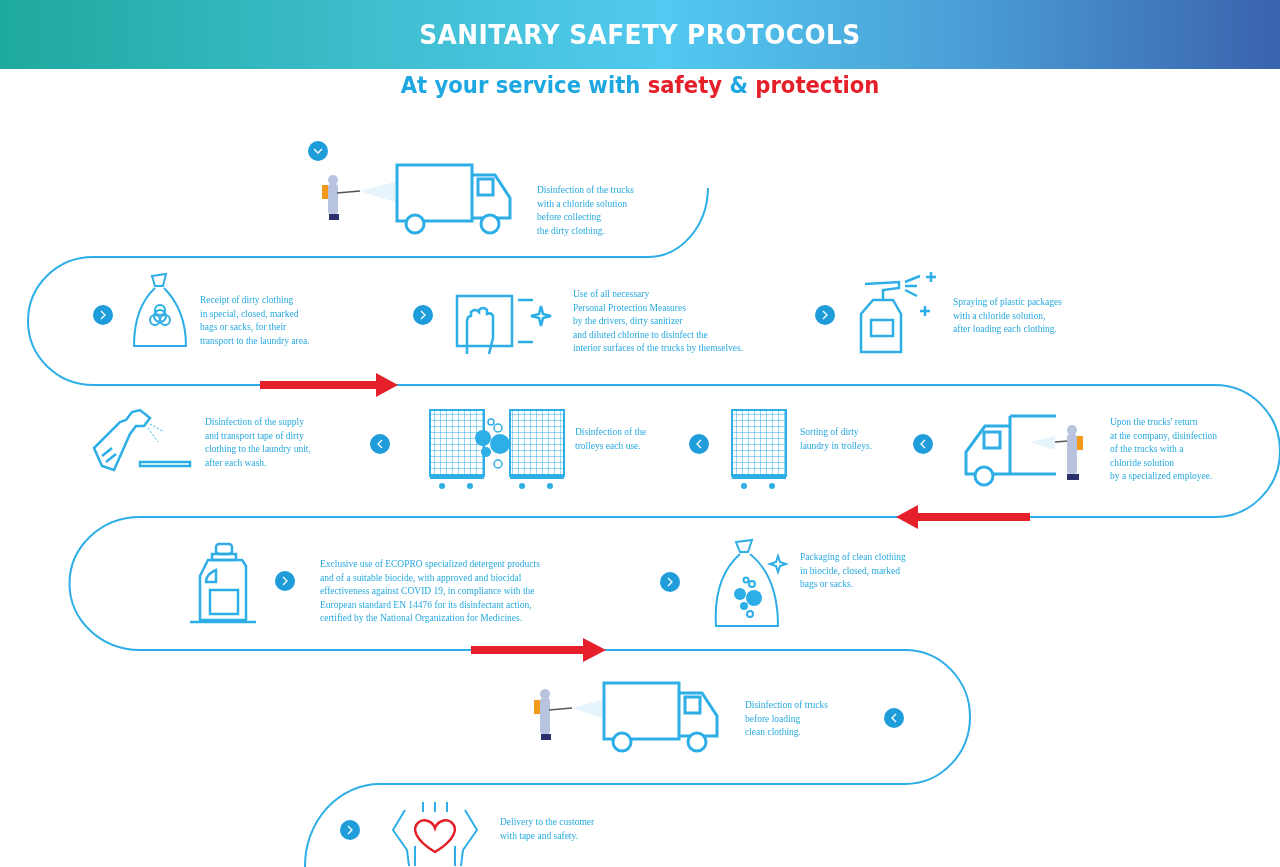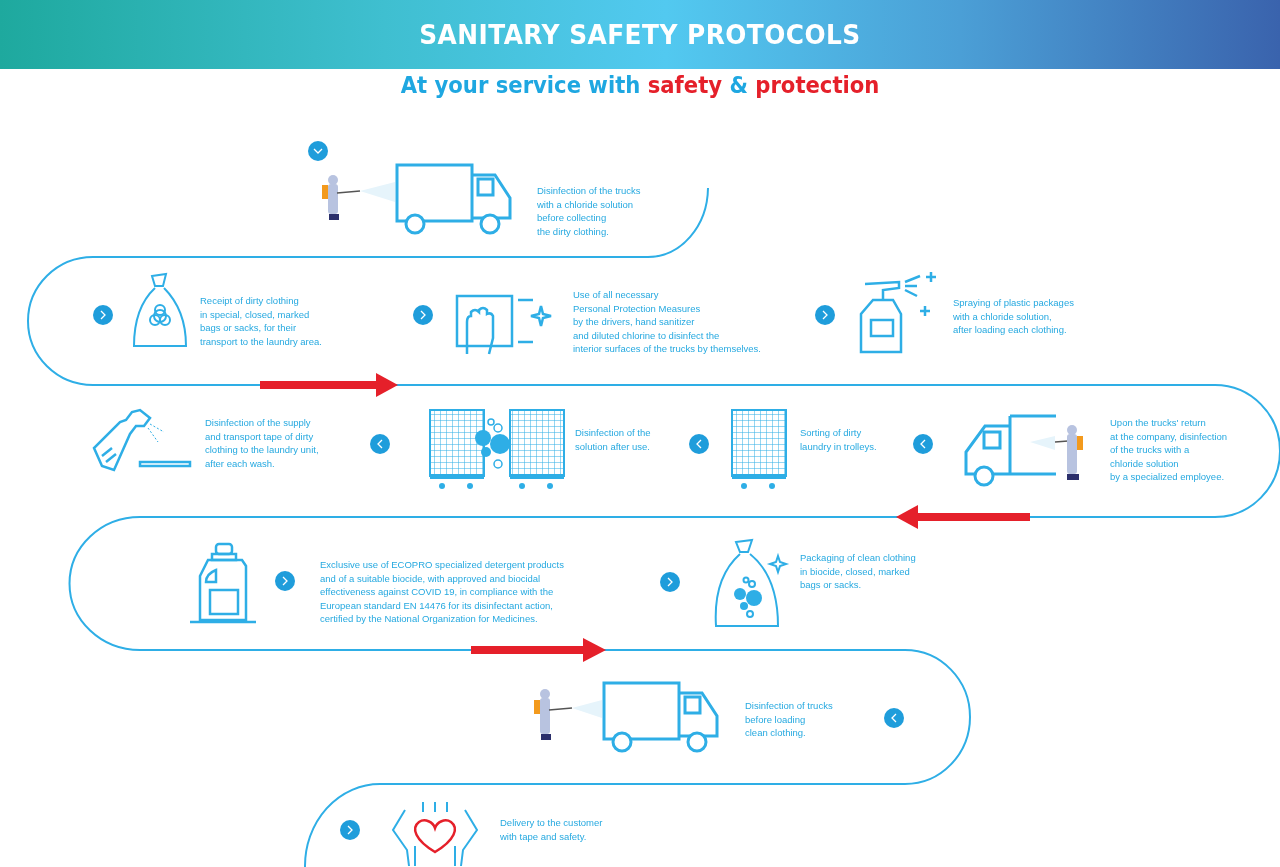--- a/index.html
+++ b/index.html
@@ -26,21 +26,21 @@
   .subtitle .red { color: #e5202a; }
   svg.path { position: absolute; left: 0; top: 0; }
   .nav-btn {
     position: absolute; width: 20px; height: 20px; border-radius: 50%;
     background: #1f9ddb; display: flex; align-items: center; justify-content: center;
     cursor: pointer;
   }
   .nav-btn svg { width: 12px; height: 12px; }
   .step-text {
     position: absolute; color: #26a9e0; font-size: 9.5px; line-height: 13.5px;
-    white-space: pre-line; font-family: Liberation Sans, sans-serif;
+    white-space: pre-line; font-family: Liberation Serif, serif;
   }
   .icon { position: absolute; }
 </style>
 </head>
 <body>
 
 <div class="banner">
   <h1>SANITARY SAFETY PROTOCOLS</h1>
 </div>
 <div class="subtitle"><span class="blue">At your service with </span><span class="red">safety</span><span class="blue"> &amp; </span><span class="red">protection</span></div>
@@ -117,21 +117,21 @@
   <g fill="none" stroke="#2eaee6" stroke-width="2.5">
     <rect x="4" y="4" width="55" height="50"></rect>
     <path d="M14 62 L14 30 Q14 24 18 24 L18 20 Q22 16 26 20 L26 18 Q30 14 34 18 L34 22 Q38 20 40 24 L40 46 L36 62"></path>
     <line x1="65" y1="8" x2="80" y2="8"></line>
       <line x1="65" y1="50" x2="80" y2="50"></line>
     <path d="M88 14 L90 22 L98 24 L90 26 L88 34 L86 26 L78 24 L86 22 Z"></path>
   </g>
 </svg>
 <div class="step-text" style="left:573px;top:288px">Use of all necessary
 Personal Protection Measures
-by the drivers, hand sanitizer
+by the drivers, dirty sanitizer
 and diluted chlorine to disinfect the
 interior surfaces of the trucks by themselves.</div>
 
 <div class="nav-btn" style="left:815px;top:305px;">
   <svg viewBox="0 0 12 12">
       <path d="M4 2 L8 6 L4 10" stroke="#fff" stroke-width="1.3" fill="none"></path>
     </svg>
 </div>
 <svg class="icon" style="left:855px;top:268px" width="90" height="90" viewBox="0 0 90 90">
   <g fill="none" stroke="#2eaee6" stroke-width="2.5">
@@ -214,21 +214,21 @@
       <circle cx="72" cy="36" r="10"></circle>
       <circle cx="58" cy="44" r="5"></circle>
     </g>
   <g fill="none" stroke="#2eaee6" stroke-width="1.5">
       <circle cx="63" cy="14" r="3"></circle>
       <circle cx="70" cy="20" r="4"></circle>
       <circle cx="70" cy="56" r="4"></circle>
     </g>
 </svg>
 <div class="step-text" style="left:575px;top:426px">Disinfection of the
-solution after use.</div>
+trolleys each use.</div>
 <div class="nav-btn" style="left:370px;top:434px;">
   <svg viewBox="0 0 12 12">
       <path d="M8 2 L4 6 L8 10" stroke="#fff" stroke-width="1.3" fill="none"></path>
     </svg>
 </div>
 
 <svg class="icon" style="left:92px;top:408px" width="100" height="70" viewBox="0 0 100 70">
   <g fill="none" stroke="#2eaee6" stroke-width="2.5">
     <path d="M10 58 L2 40 L28 14 L34 12 L40 4 L48 2 L58 10 L52 18 L44 18 L38 26 L22 62 Z"></path>
     <path d="M10 48 L20 40 M14 54 L24 46"></path>

